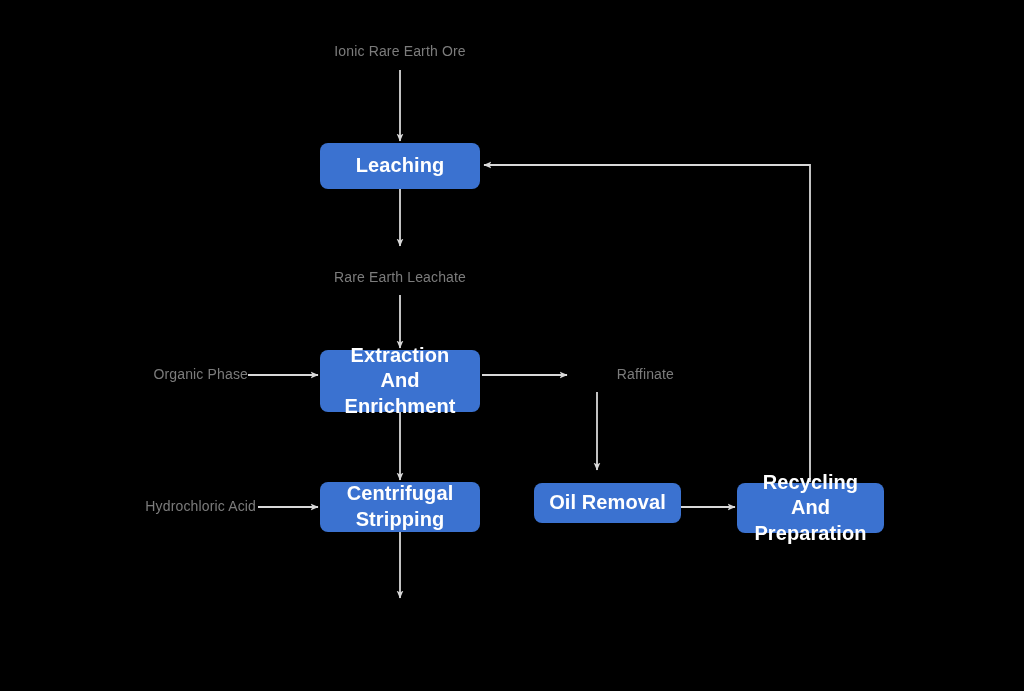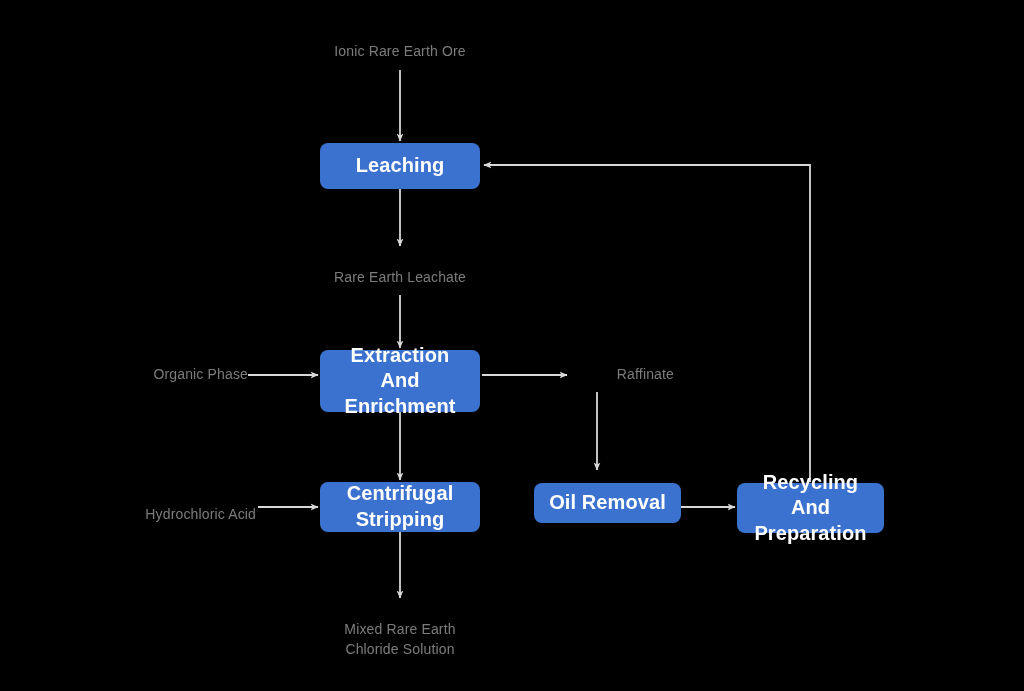--- a/index.html
+++ b/index.html
@@ -116,20 +116,18 @@
     <span>Recycling And
 Preparation</span>
   </div>
 
   <div class="label" style="left:280px; top:42px; width:240px;">Ionic Rare Earth Ore</div>
 
   <div class="label" style="left:280px; top:268px; width:240px;">Rare Earth Leachate</div>
 
   <div class="label left-align" style="left:118px; top:365px; width:130px;">Organic Phase</div>
 
-  <div class="label left-align" style="left:106px; top:497px; width:150px;margin-top:8px;">Hydrochloric Acid</div>
+  <div class="label left-align" style="left:106px; top:497px; width:150px;">Hydrochloric Acid</div>
 
   <div class="label left-align" style="left:573px; top:365px; width:90px;margin-left:11px;">Raffinate</div>
 
-  <div class="label" style="left:280px; top:620px; width:240px;">Mixed Rare Earth
-Chloride Solution</div>
 
 </div>
 
 </body></html>

